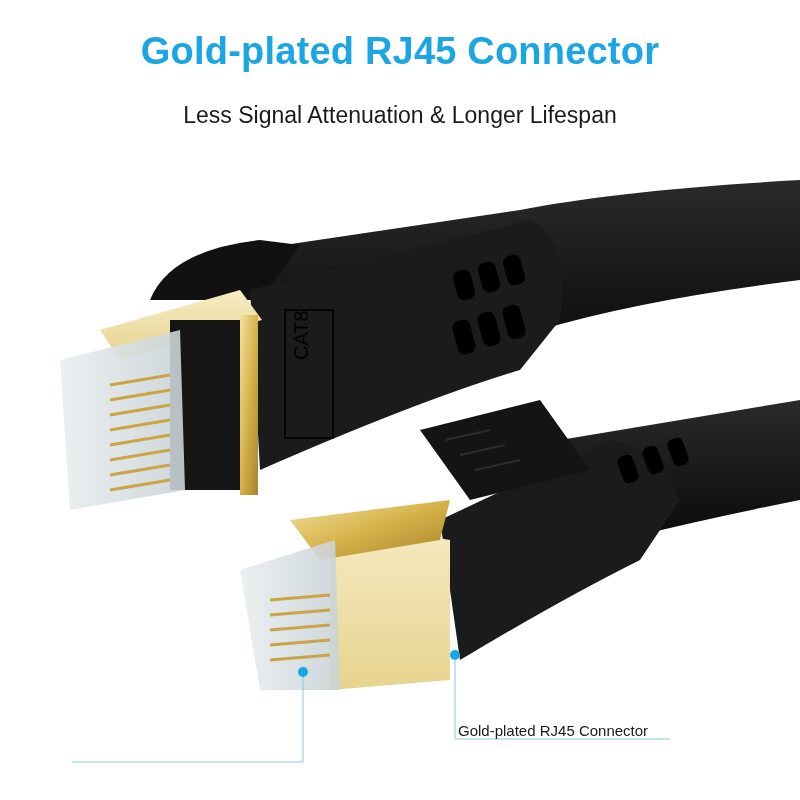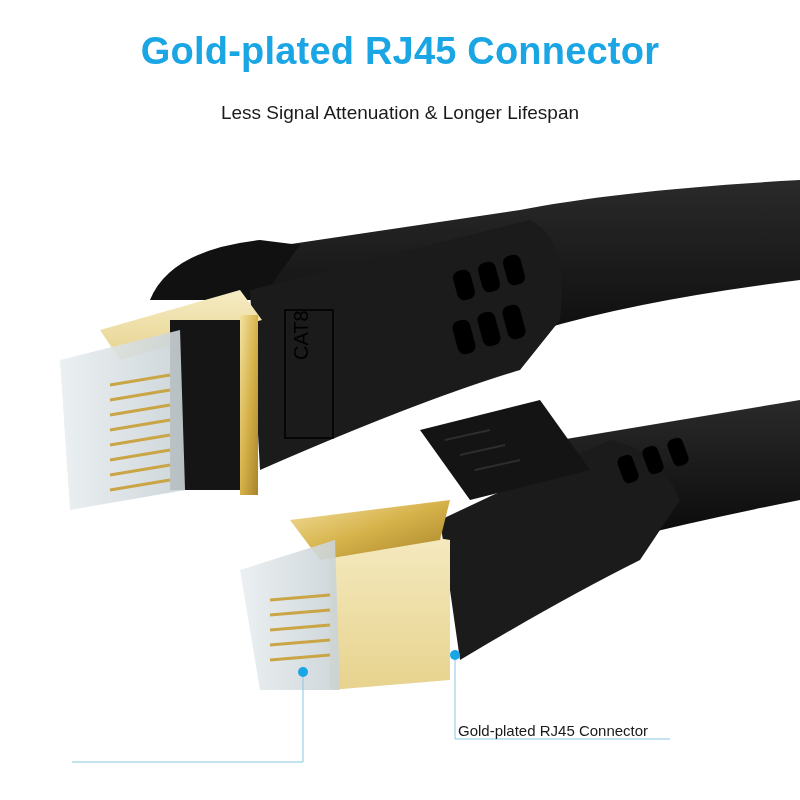--- a/index.html
+++ b/index.html
@@ -1,18 +1,18 @@
 <!DOCTYPE html>
 <html><head>
 <meta charset="utf-8">
 <style>
   html, body { margin: 0; padding: 0; background: #ffffff; }
   .canvas { position: relative; width: 800px; height: 800px; background: #ffffff; overflow: hidden; font-family: "Liberation Sans", sans-serif; padding-left: 24px; }
   .title { position: absolute; top: 30px; left: 0; width: 800px; text-align: center; font-size: 38px; font-weight: bold; color: #1aa6e4; letter-spacing: 0.2px; }
-  .subtitle { position: absolute; top: 102px; left: 0; width: 800px; text-align: center; font-size: 19px; color: #1a1a1a; }
+  .subtitle { position: absolute; top: 102px; left: 0; width: 800px; text-align: center; font-size: 23px; color: #1a1a1a; }
   .scene { position: absolute; left: 0; top: 0; width: 800px; height: 800px; }
   .callout-label { position: absolute; font-size: 15px; color: #1a1a1a; white-space: nowrap; }
   .callout-left { left: 72px; top: 740px; }
   .callout-right { left: 458px; top: 722px; }
 </style>
 </head>
 <body>
 
 <div class="canvas">
 

